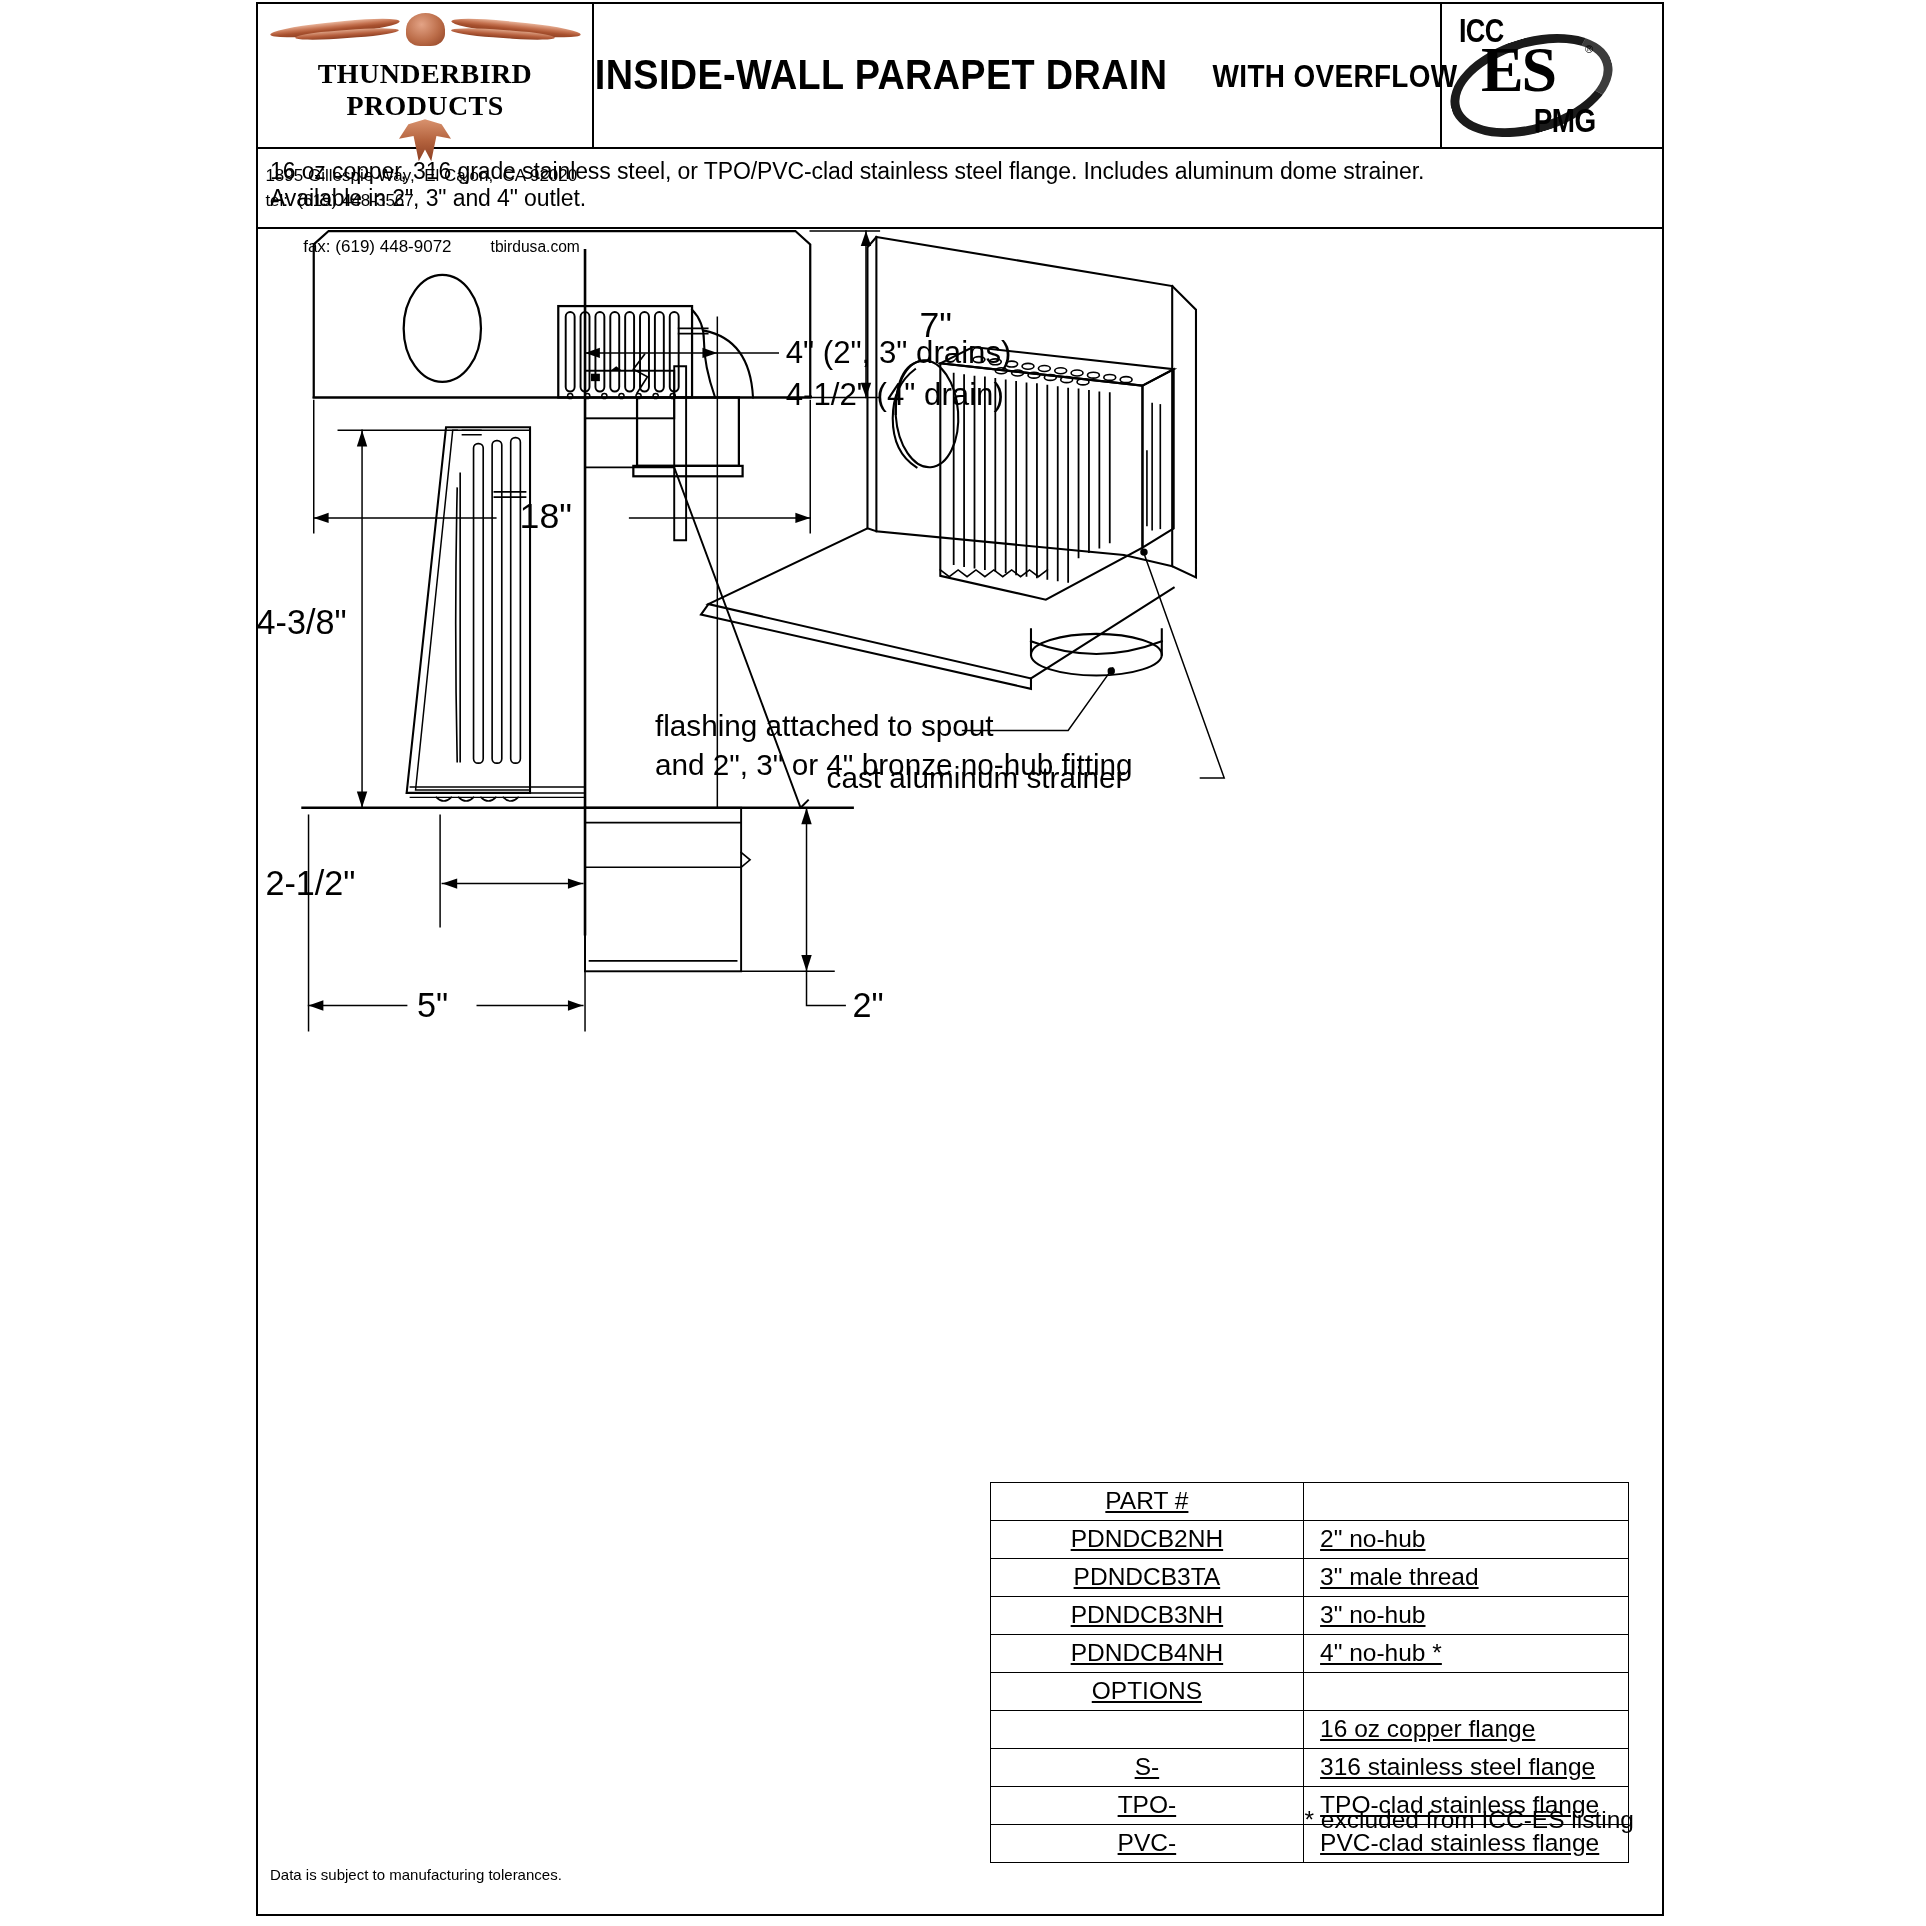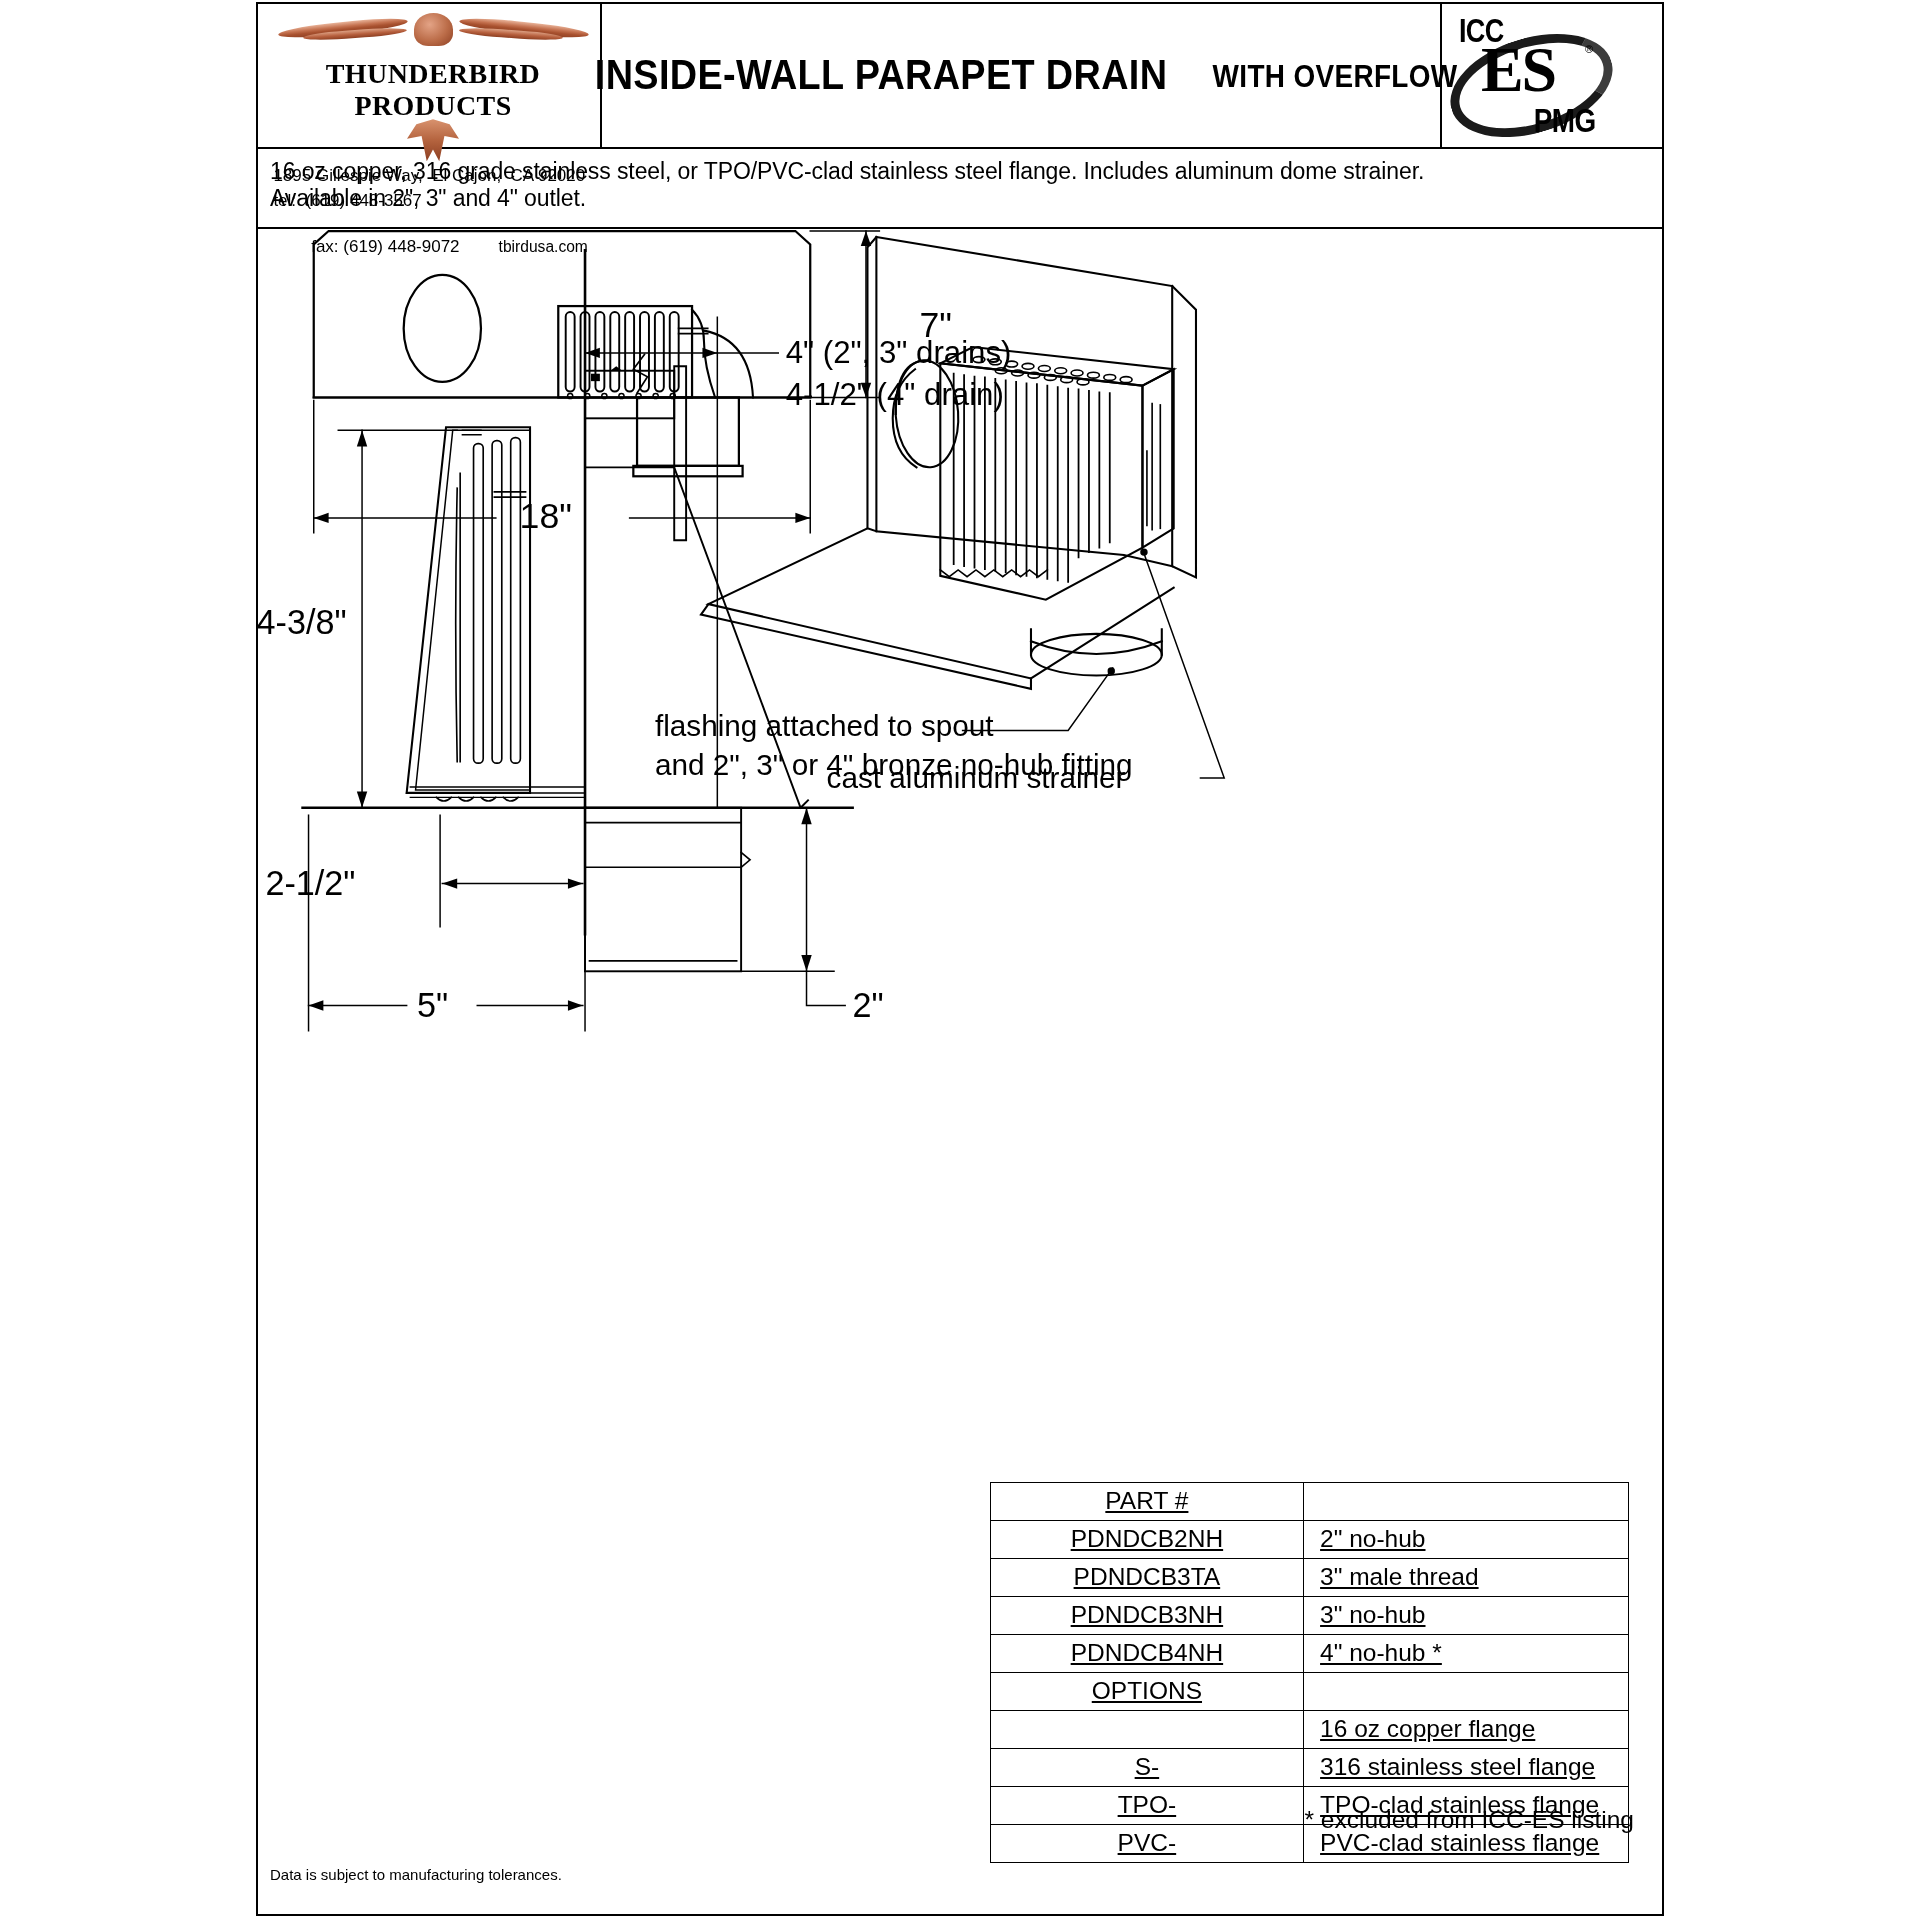--- a/index.html
+++ b/index.html
@@ -2,21 +2,21 @@
 <html style="font-size:12px"><head>
 <meta charset="utf-8">
 <style>
   html,body{margin:0;padding:0;background:#fff;}
   body{width:1926px;height:1926px;font-family:"Liberation Sans",sans-serif;color:#000;overflow:hidden;}
   #sheet{position:absolute;left:256px;top:1.5px;width:1408px;height:1914px;border:2.2px solid #000;box-sizing:border-box;background:#fff;}
 
   
   .tb-row{position:absolute;left:0;right:0;box-sizing:border-box;}
   #tb-top{top:0;height:145px;border-bottom:2.2px solid #000;}
-  #logo-cell{position:absolute;left:8px;top:0;width:336px;height:100%;border-right:2.2px solid #000;box-sizing:border-box;}
+  #logo-cell{position:absolute;left:0;top:0;width:336px;height:100%;border-right:2.2px solid #000;box-sizing:border-box;}
   #title-cell{position:absolute;left:336px;top:0;right:220px;height:100%;border-right:2.2px solid #000;box-sizing:border-box;
               display:flex;align-items:center;justify-content:center;}
   #icc-cell{position:absolute;right:0;top:0;width:220px;height:100%;box-sizing:border-box;
             display:flex;align-items:center;justify-content:flex-start;}
 
   #tb-desc{top:145px;height:80px;border-bottom:2.2px solid #000;padding:9px 0 0 12px;}
   #tb-desc div{font-size:23px;line-height:1.18;letter-spacing:-0.1px;}
 
   
   .wings{position:relative;width:320px;height:54px;margin:3px auto 0;}

